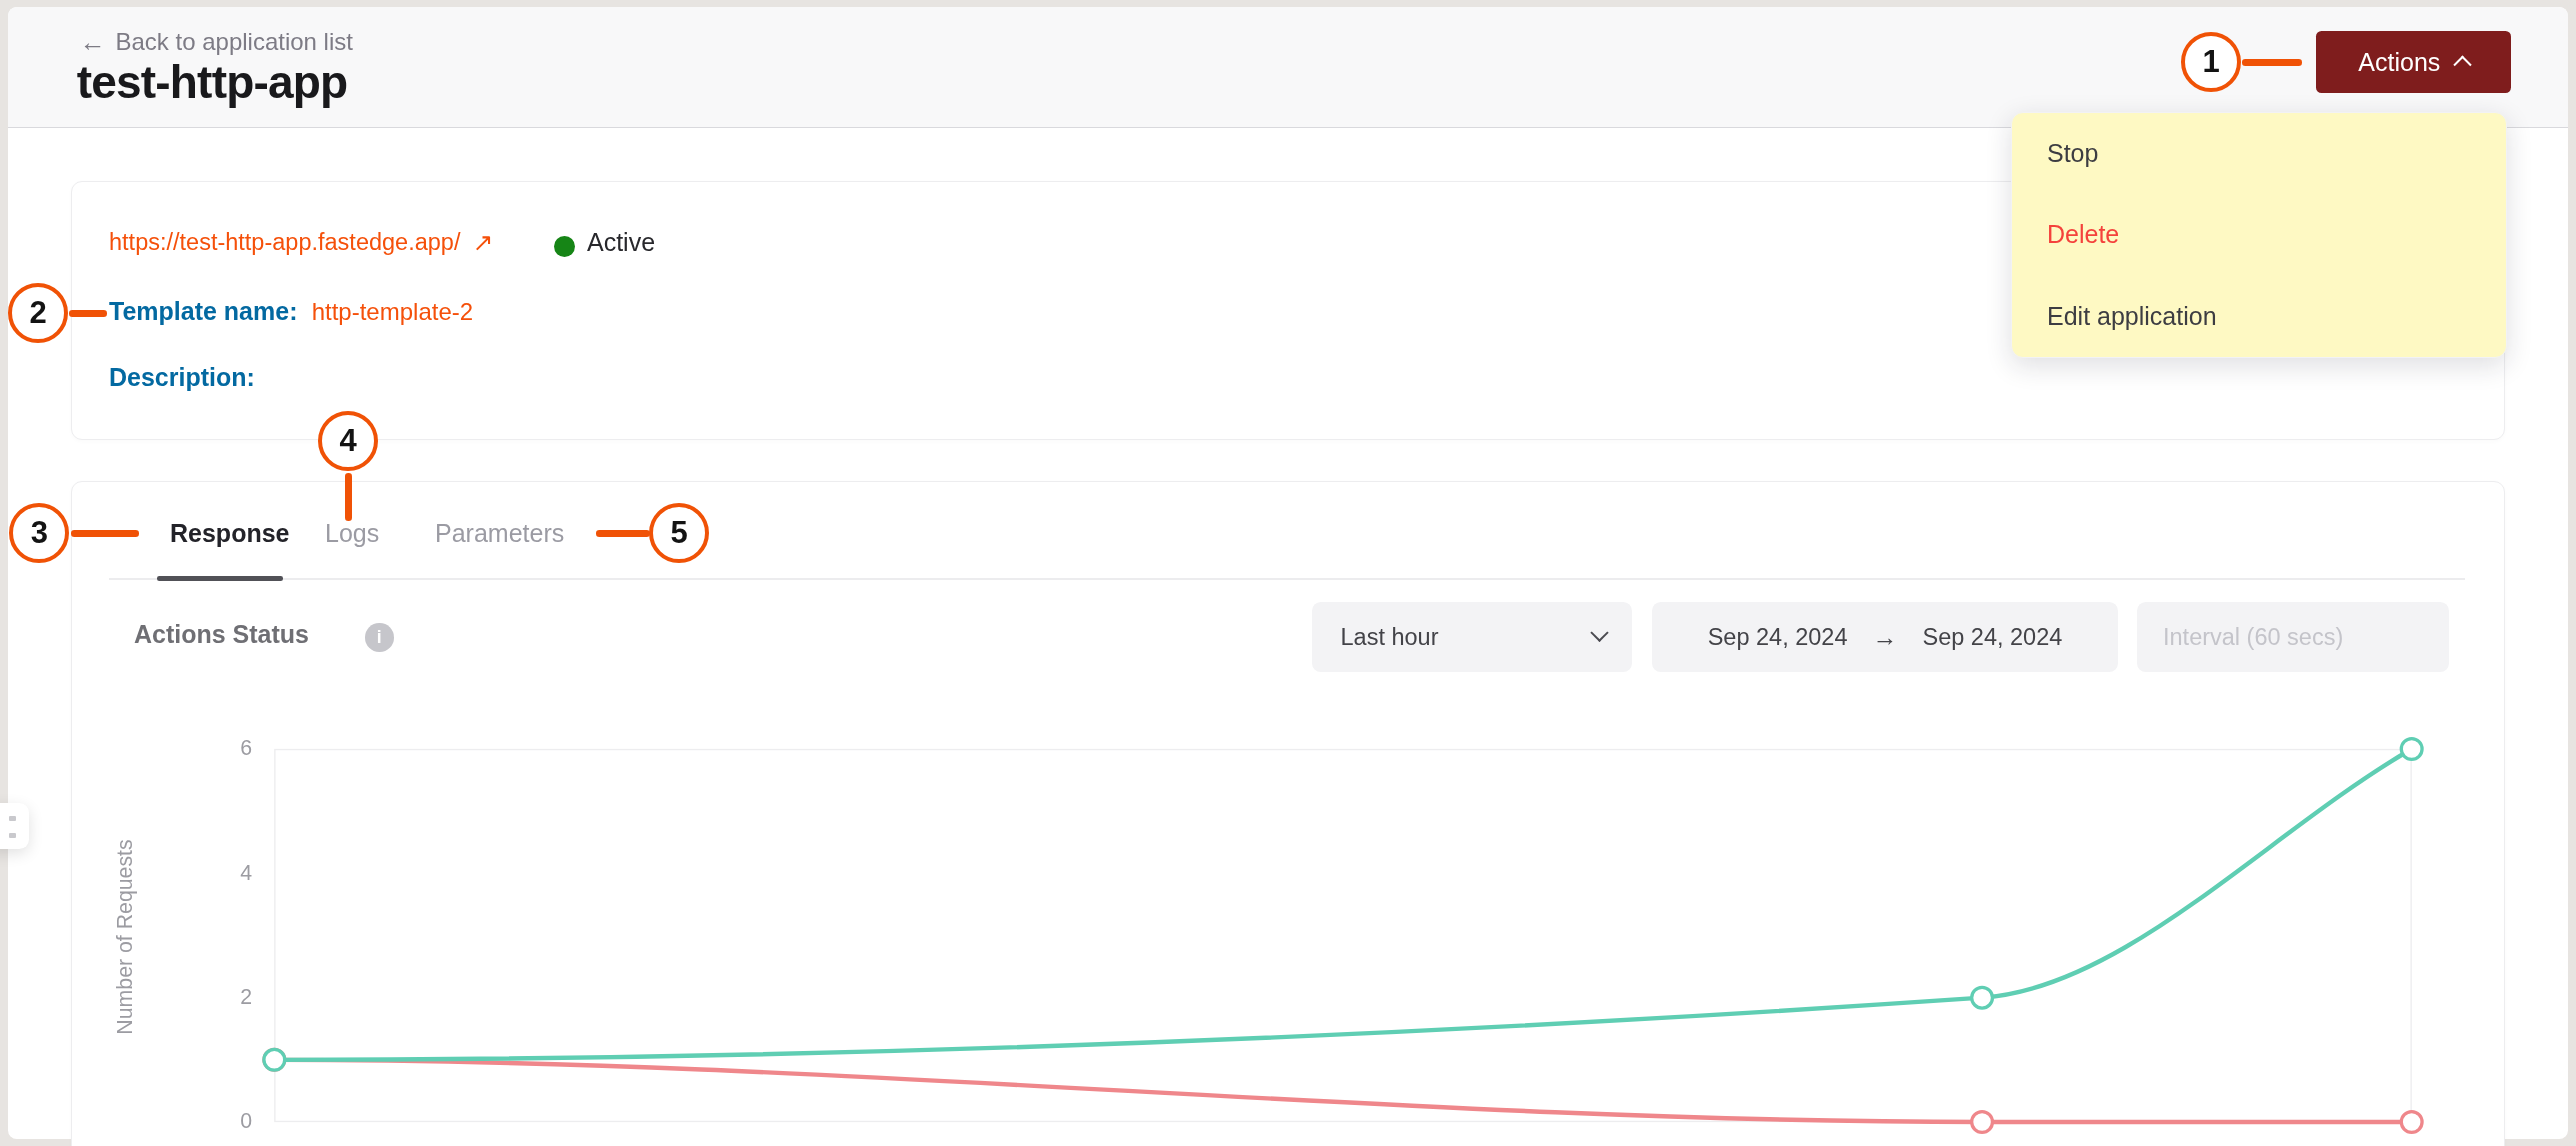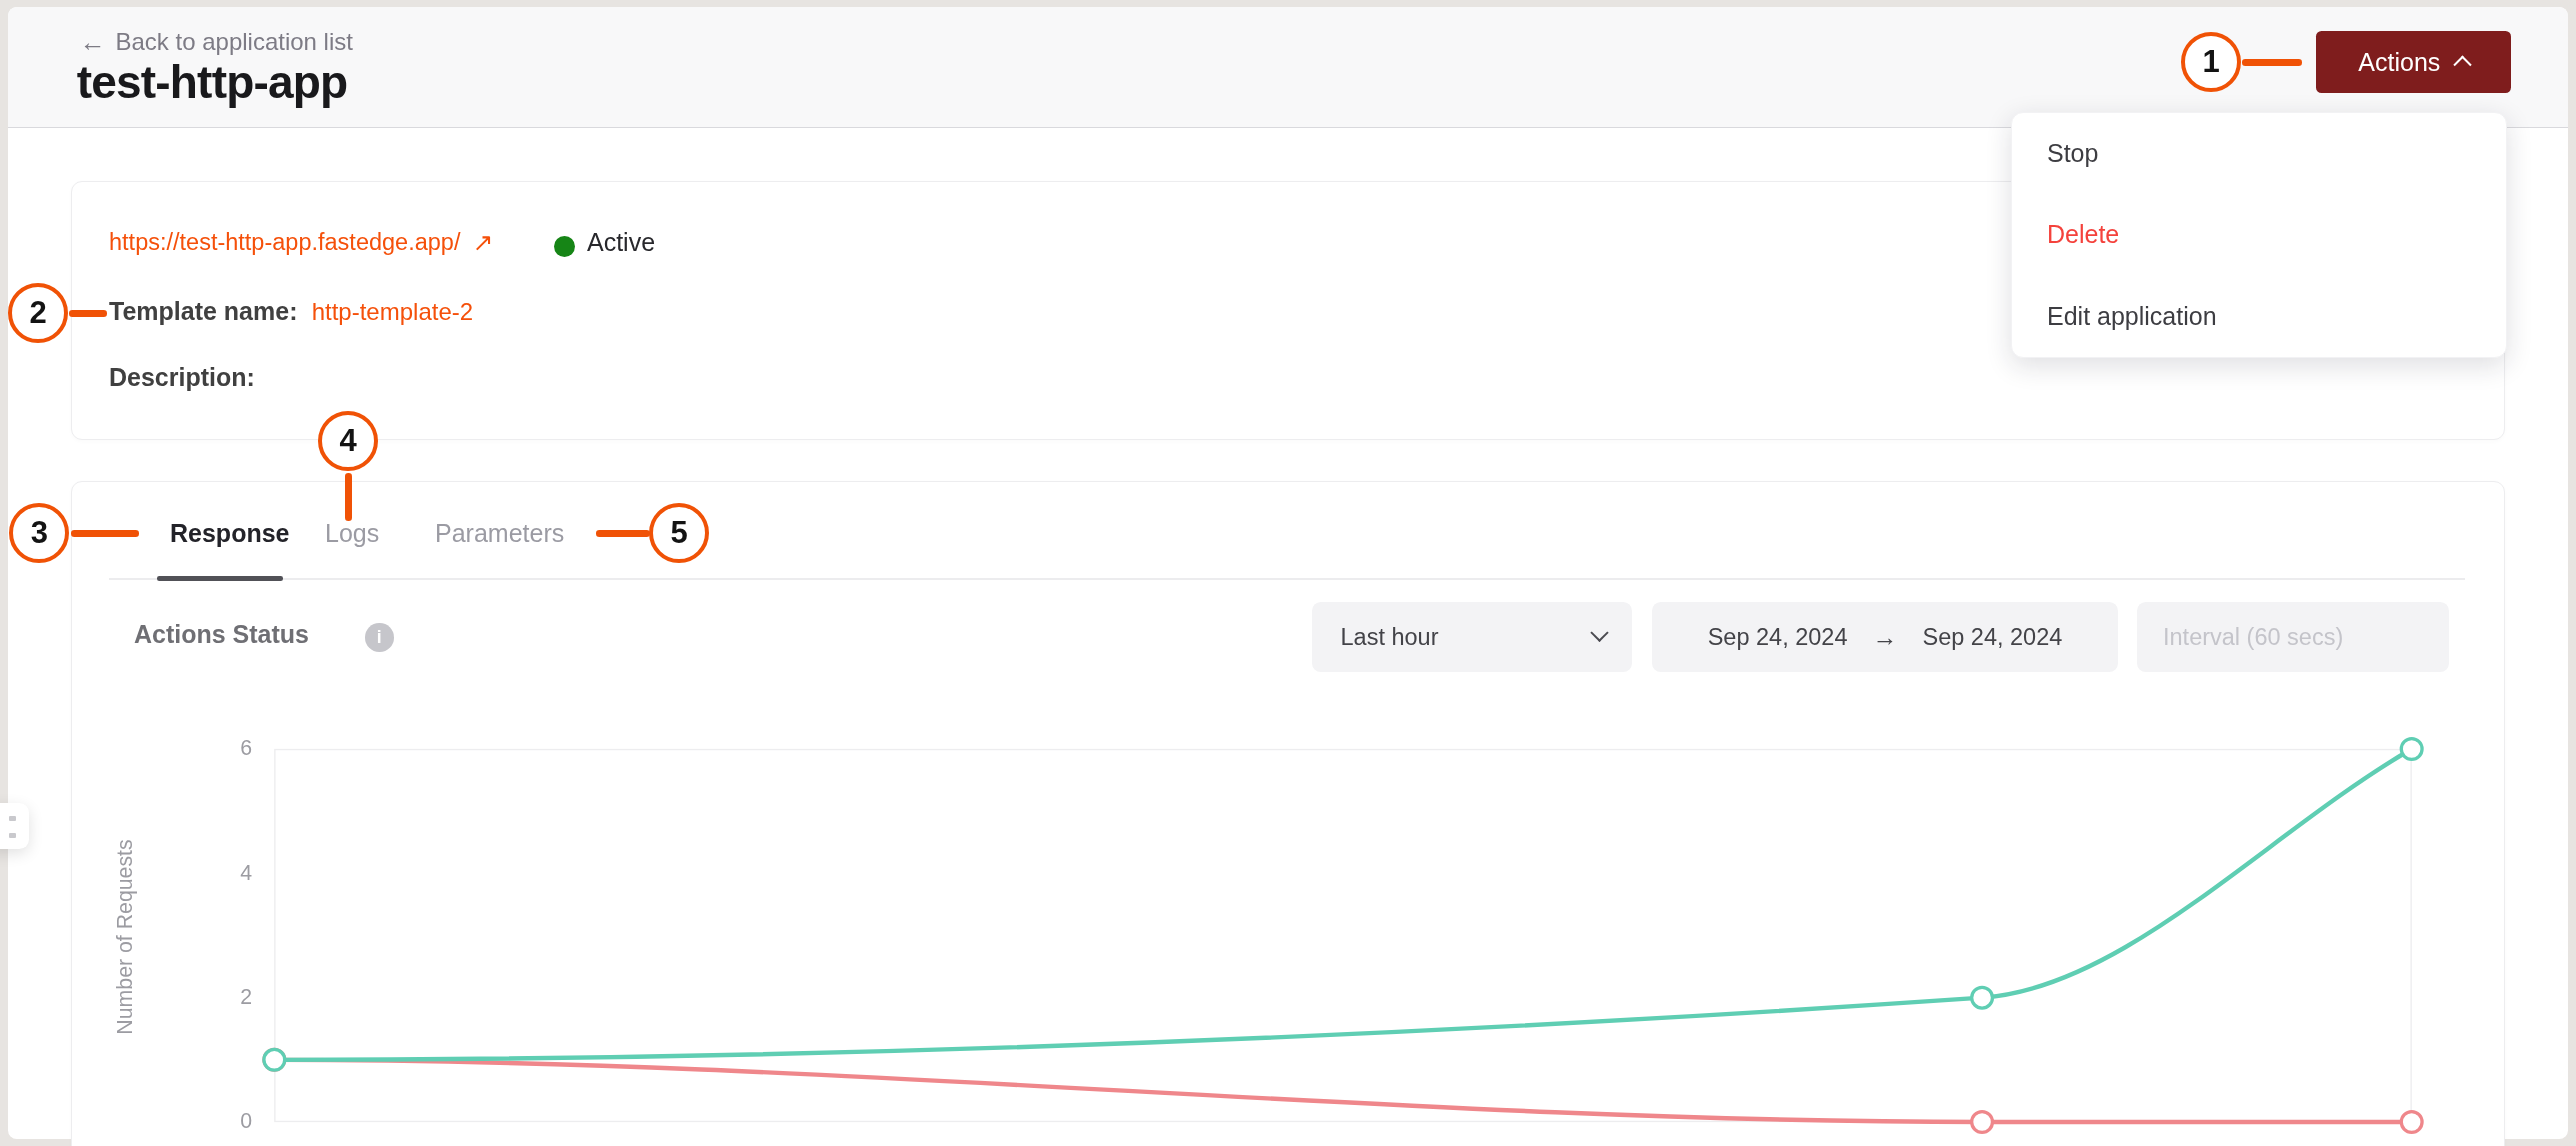--- a/index.html
+++ b/index.html
@@ -37,21 +37,21 @@
     position:absolute; left:2316px; top:31px; width:195px; height:62px;
     background:#7f1d1d; border-radius:5.5px; cursor:pointer;
     display:flex; align-items:center; justify-content:center; gap:15.3px;
     color:#fff; font-size:25px; z-index:20;
   }
   .chev { display:inline-block; width:13px; height:13px; border:0 solid currentColor; }
   .chev-up   { border-top-width:2.7px; border-right-width:2.7px; transform:rotate(-45deg) translate(-1.6px,1.6px); }
   .chev-down { border-bottom-width:2.7px; border-right-width:2.7px; transform:rotate(45deg) translate(-3.3px,-3.3px); }
   .dropdown {
     position:absolute; left:2011px; top:112px; width:496px; height:246px;
-    background:#ffffff; border:0.5px solid #f2f2f4; border-radius:12px;
+    background:#fef9c3; border:0.5px solid #f2f2f4; border-radius:12px;
     box-shadow:0 7.7px 27px rgba(30,30,50,.14);
     z-index:40; display:flex; flex-direction:column; justify-content:center;
   }
   .menu-item {
     height:82px; display:flex; align-items:center; padding-left:35px;
     font-size:25px; color:#3d3d42; cursor:pointer;
   }
   .menu-item.danger { color:#f4423c; }
 
   
@@ -64,21 +64,21 @@
 
   .app-url {
     position:absolute; left:109px; top:228px; display:flex; align-items:center; gap:12px;
     font-size:23.5px; color:#f5500a; cursor:pointer; text-decoration:none;
   }
   .ext-arrow { font-size:25px; }
   .status { position:absolute; left:554px; top:228px; display:flex; align-items:flex-end; gap:12px; }
   .status-dot { width:21px; height:21px; border-radius:50%; background:#168516; }
   .status-label { font-size:25px; color:#28282c; }
   .info-row { position:absolute; left:109px; display:flex; align-items:baseline; gap:14.2px; }
-  .info-label { font-size:25px; font-weight:700; color:#404040; }
+  .info-label { font-size:25px; font-weight:700; color:#0369a1; }
   .info-link  { font-size:24px; color:#f5500a; cursor:pointer; }
 
   
   .tab { position:absolute; top:519px; font-size:25px; color:#9b9ba3; cursor:pointer; }
   .tab.active { color:#232329; font-weight:600; }
   .tab-track  { position:absolute; left:109px; top:578px; width:2356px; height:1.6px; background:#ececee; }
   .tab-active-bar { position:absolute; left:157px; top:576px; width:126px; height:4.9px; background:#515157; border-radius:2.2px; }
 
   
   .chart-title { position:absolute; left:134px; top:620px; font-size:25px; font-weight:600; color:#6f6f74; }

